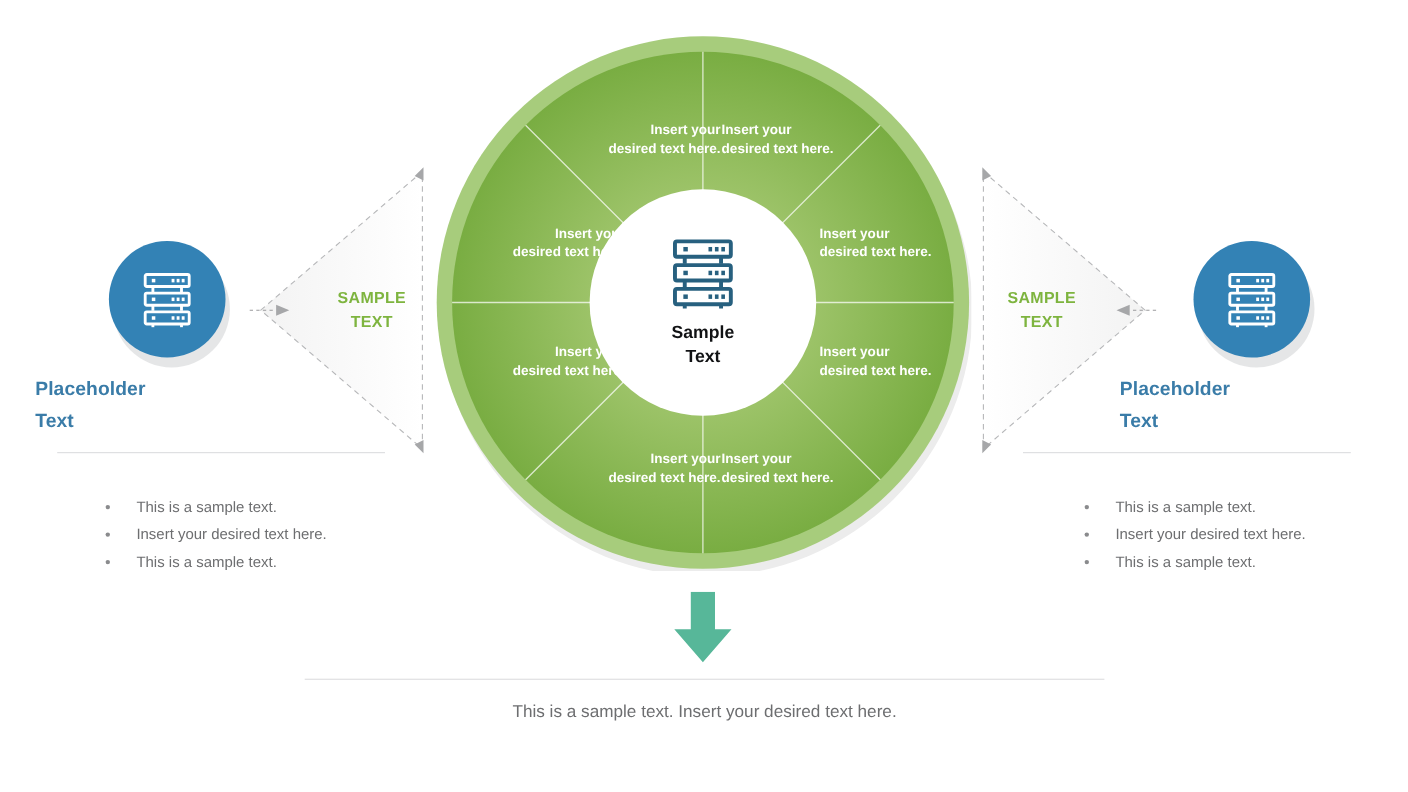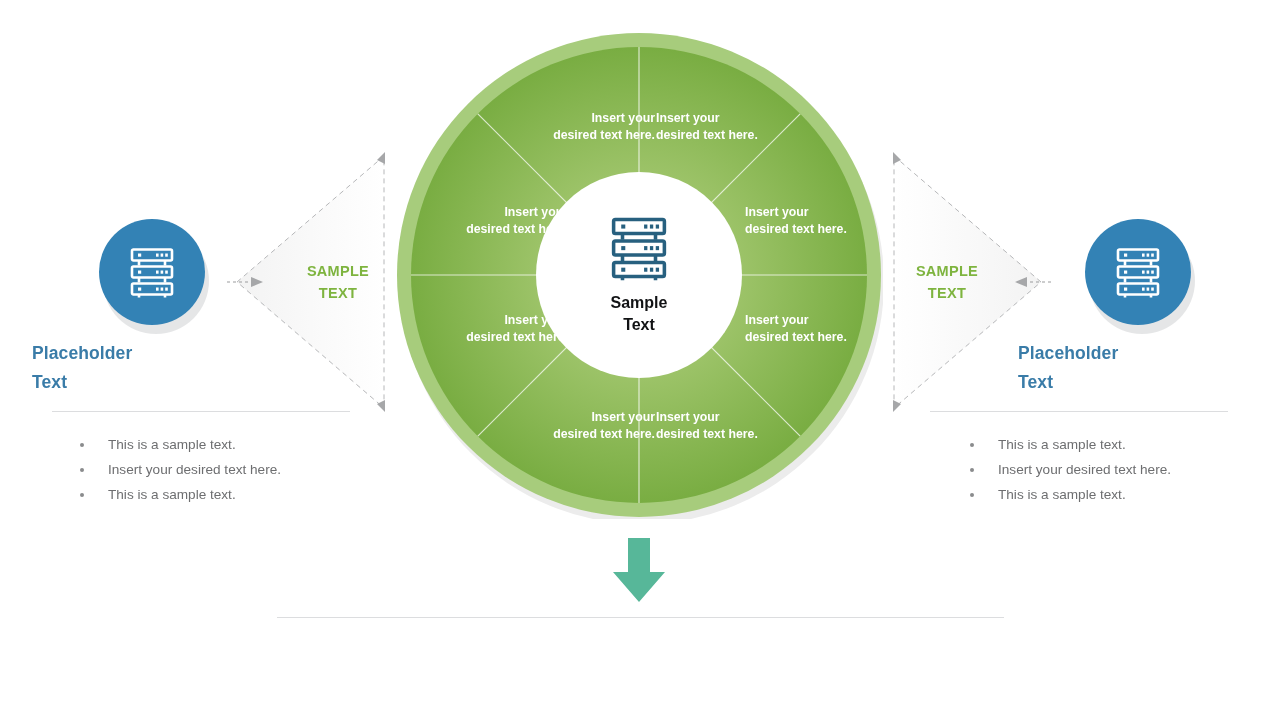--- a/index.html
+++ b/index.html
@@ -34,21 +34,21 @@
     text-align:left;color:#3a7ca8;font-weight:bold;font-size:17.5px;
     line-height:29px;letter-spacing:.1px;
   }
   .side.left .ph-title{left:12px;}
   .side.right .ph-title{left:88px;}
 
   .side-rule{position:absolute;top:411px;height:1px;background:#dcdddf;}
   .side.left .side-rule{left:32px;width:298px;}
   .side.right .side-rule{left:0px;width:298px;}
 
-  .bullets{position:absolute;top:432px;list-style:none;margin:0;padding:0;width:300px;}
+  .bullets{position:absolute;top:432px;list-style:none;margin:16px;padding:0;width:300px;}
   .side.left .bullets{left:40px;}
   .side.right .bullets{left:950px;}
   .side.right .bullets{left:20px;}
   .bullets li{
     position:relative;color:#6d6e70;font-size:13.6px;line-height:25px;
     padding-left:48px;white-space:nowrap;
   }
   .bullets li::before{
     content:"";position:absolute;left:20px;top:11px;
     width:4px;height:4px;border-radius:50%;background:#8a8b8d;
@@ -287,14 +287,15 @@
       <div>Sample</div>
       <div>Text</div>
     </div>
   </div>
 
   <svg class="down-arrow" viewBox="0 0 54 65">
     <polygon points="16,0 38,0 38,34 53,34 27,64 1,34 16,34" fill="#57b799"></polygon>
   </svg>
 
   <div class="bottom-rule"></div>
+  <div class="bottom-caption">This is a sample text. Insert your desired text here.</div>
 
 </div>
 
 </body></html>

